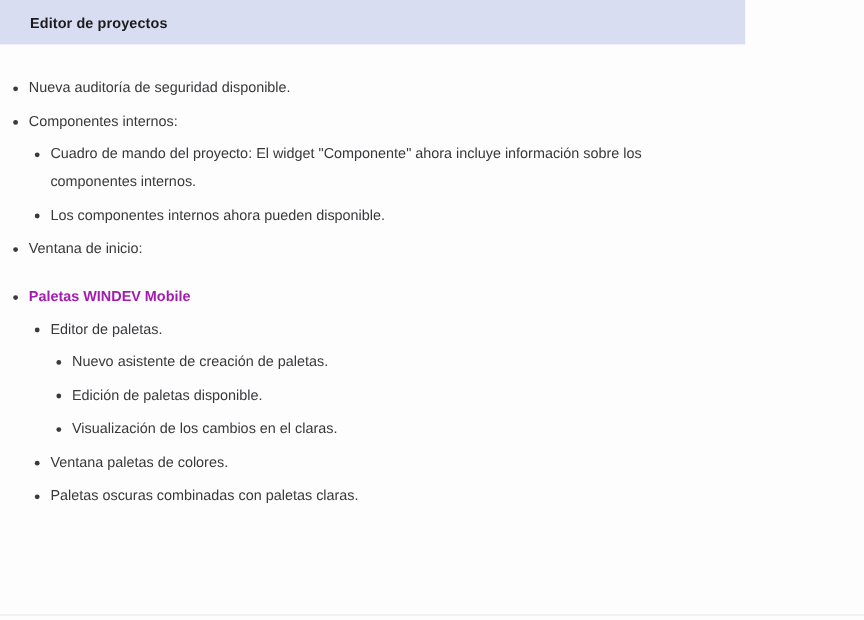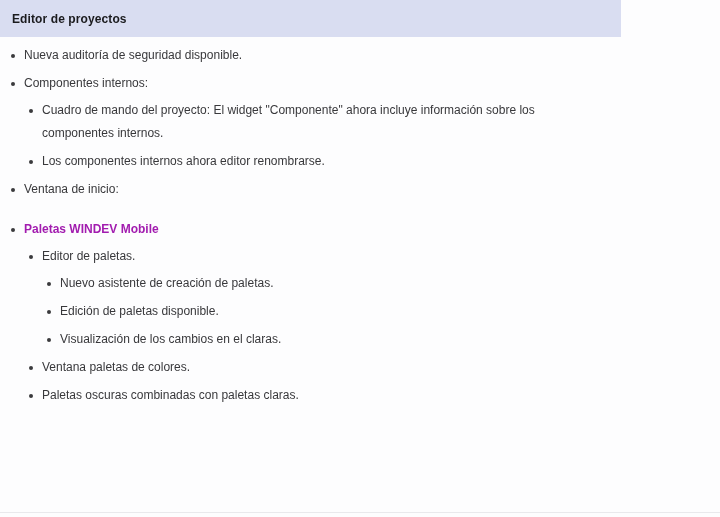--- a/index.html
+++ b/index.html
@@ -17,31 +17,31 @@
     width: 720px;
     height: 517px;
     background: #fdfdfe;
   }
   .section-header {
     width: 621px;
     height: 37px;
     background: #d9ddf1;
     display: flex;
     align-items: center;
-    padding-left: 12px;
+    padding-left: 25px;
   }
   .section-header .title {
     font-weight: 700;
     font-size: 12px;
     color: #1b1b1e;
     letter-spacing: 0.1px;
   }
   .content {
     width: 621px;
-    padding-top: 7px;
+    padding-top: 25px;
   }
   ul.bullet-list {
     list-style: none;
     padding-left: 24px;
   }
   ul.bullet-list ul {
     list-style: none;
     padding-left: 18px;
     margin-top: 4px;
   }
@@ -98,21 +98,21 @@
           <li>
             <span class="dot"></span>
             <span class="li-text">Componentes internos:</span>
             <ul class="bullet-list">
               <li>
                 <span class="dot"></span>
                 <span class="li-text">Cuadro de mando del proyecto: El widget "Componente" ahora incluye información sobre los componentes internos.</span>
               </li>
               <li>
                 <span class="dot"></span>
-                <span class="li-text">Los componentes internos ahora editor renombrarse.</span>
+                <span class="li-text">Los componentes internos ahora pueden disponible.</span>
               </li>
             </ul>
           </li>
           <li>
             <span class="dot"></span>
             <span class="li-text">Ventana de inicio:</span>
           </li>
         </ul>
       </div>
       <div class="list-section">

